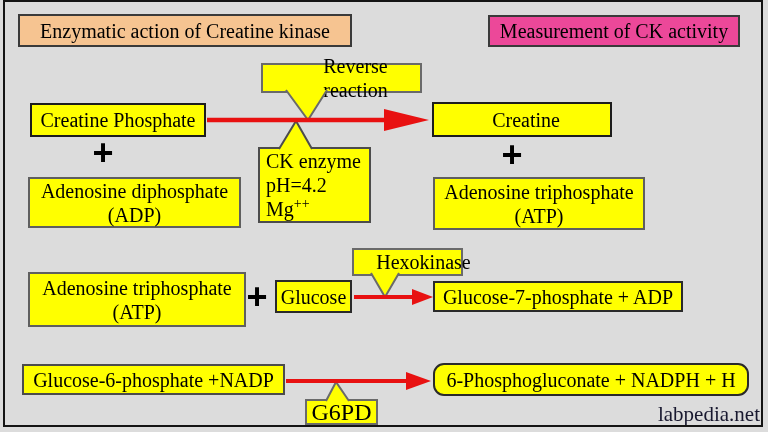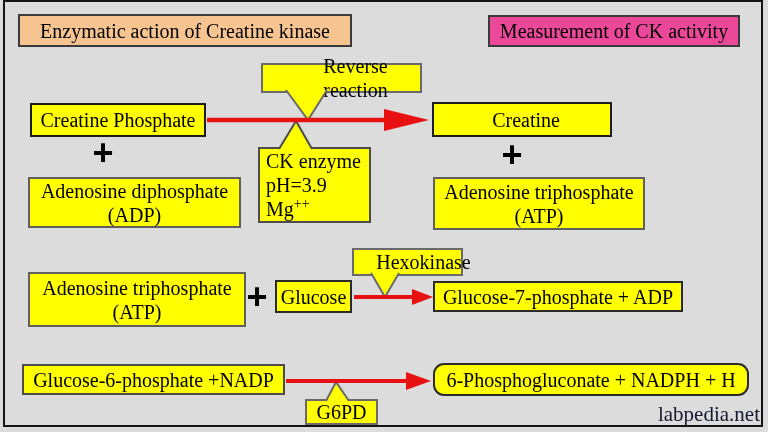--- a/index.html
+++ b/index.html
@@ -28,21 +28,21 @@
   .callout-ck{
     left:258px;top:147px;width:113px;height:76px;border-color:#4c4c4c;
     align-items:flex-start;text-align:left;padding-left:6px;line-height:24px;
   }
   .box-atp-right{left:433px;top:177px;width:212px;height:53px;border-color:#5f5f5f;}
   .box-atp-left{left:28px;top:272px;width:218px;height:55px;border-color:#5f5f5f;}
   .box-glucose{left:275px;top:280px;width:77px;height:33px;border-color:#2a2a2a;}
   .callout-hexokinase{left:352px;top:248px;width:111px;height:28px;border-color:#6a6a6a;padding-left:32px;}
   .box-g6p-adp{left:433px;top:281px;width:250px;height:31px;border-color:#2a2a2a;}
   .box-g6p-nadp{left:22px;top:364px;width:263px;height:31px;border-color:#4c4c4c;}
-  .callout-g6pd{left:305px;top:399px;width:73px;height:26px;border-color:#6a6a6a;font-size:20px;}
+  .callout-g6pd{left:305px;top:399px;width:73px;height:26px;border-color:#6a6a6a;font-size:24px;}
   .box-product3{left:433px;top:363px;width:316px;height:33px;border-color:#2a2a2a;border-radius:11px;}
   .plus{
     position:absolute;width:40px;height:40px;
     display:flex;align-items:center;justify-content:center;
     font-family:"Liberation Sans", sans-serif;font-weight:bold;font-size:36px;line-height:40px;
   }
   .plus1{left:83px;top:133px;}
   .plus2{left:492px;top:135px;}
   .plus3{left:237px;top:277px;}
   .watermark{
@@ -77,21 +77,21 @@
     <span>+</span>
   </div>
 
   <div class="box box-adp">
     <span>Adenosine diphosphate</span>
     <span>(ADP)</span>
   </div>
 
   <div class="box callout-ck">
     <span>CK enzyme</span>
-    <span>pH=3.9</span>
+    <span>pH=4.2</span>
     <span><span>Mg</span><sup>++</sup></span>
   </div>
 
   <div class="box box-creatine">
     <span>Creatine</span>
   </div>
 
   <div class="plus plus2">
     <span>+</span>
   </div>

